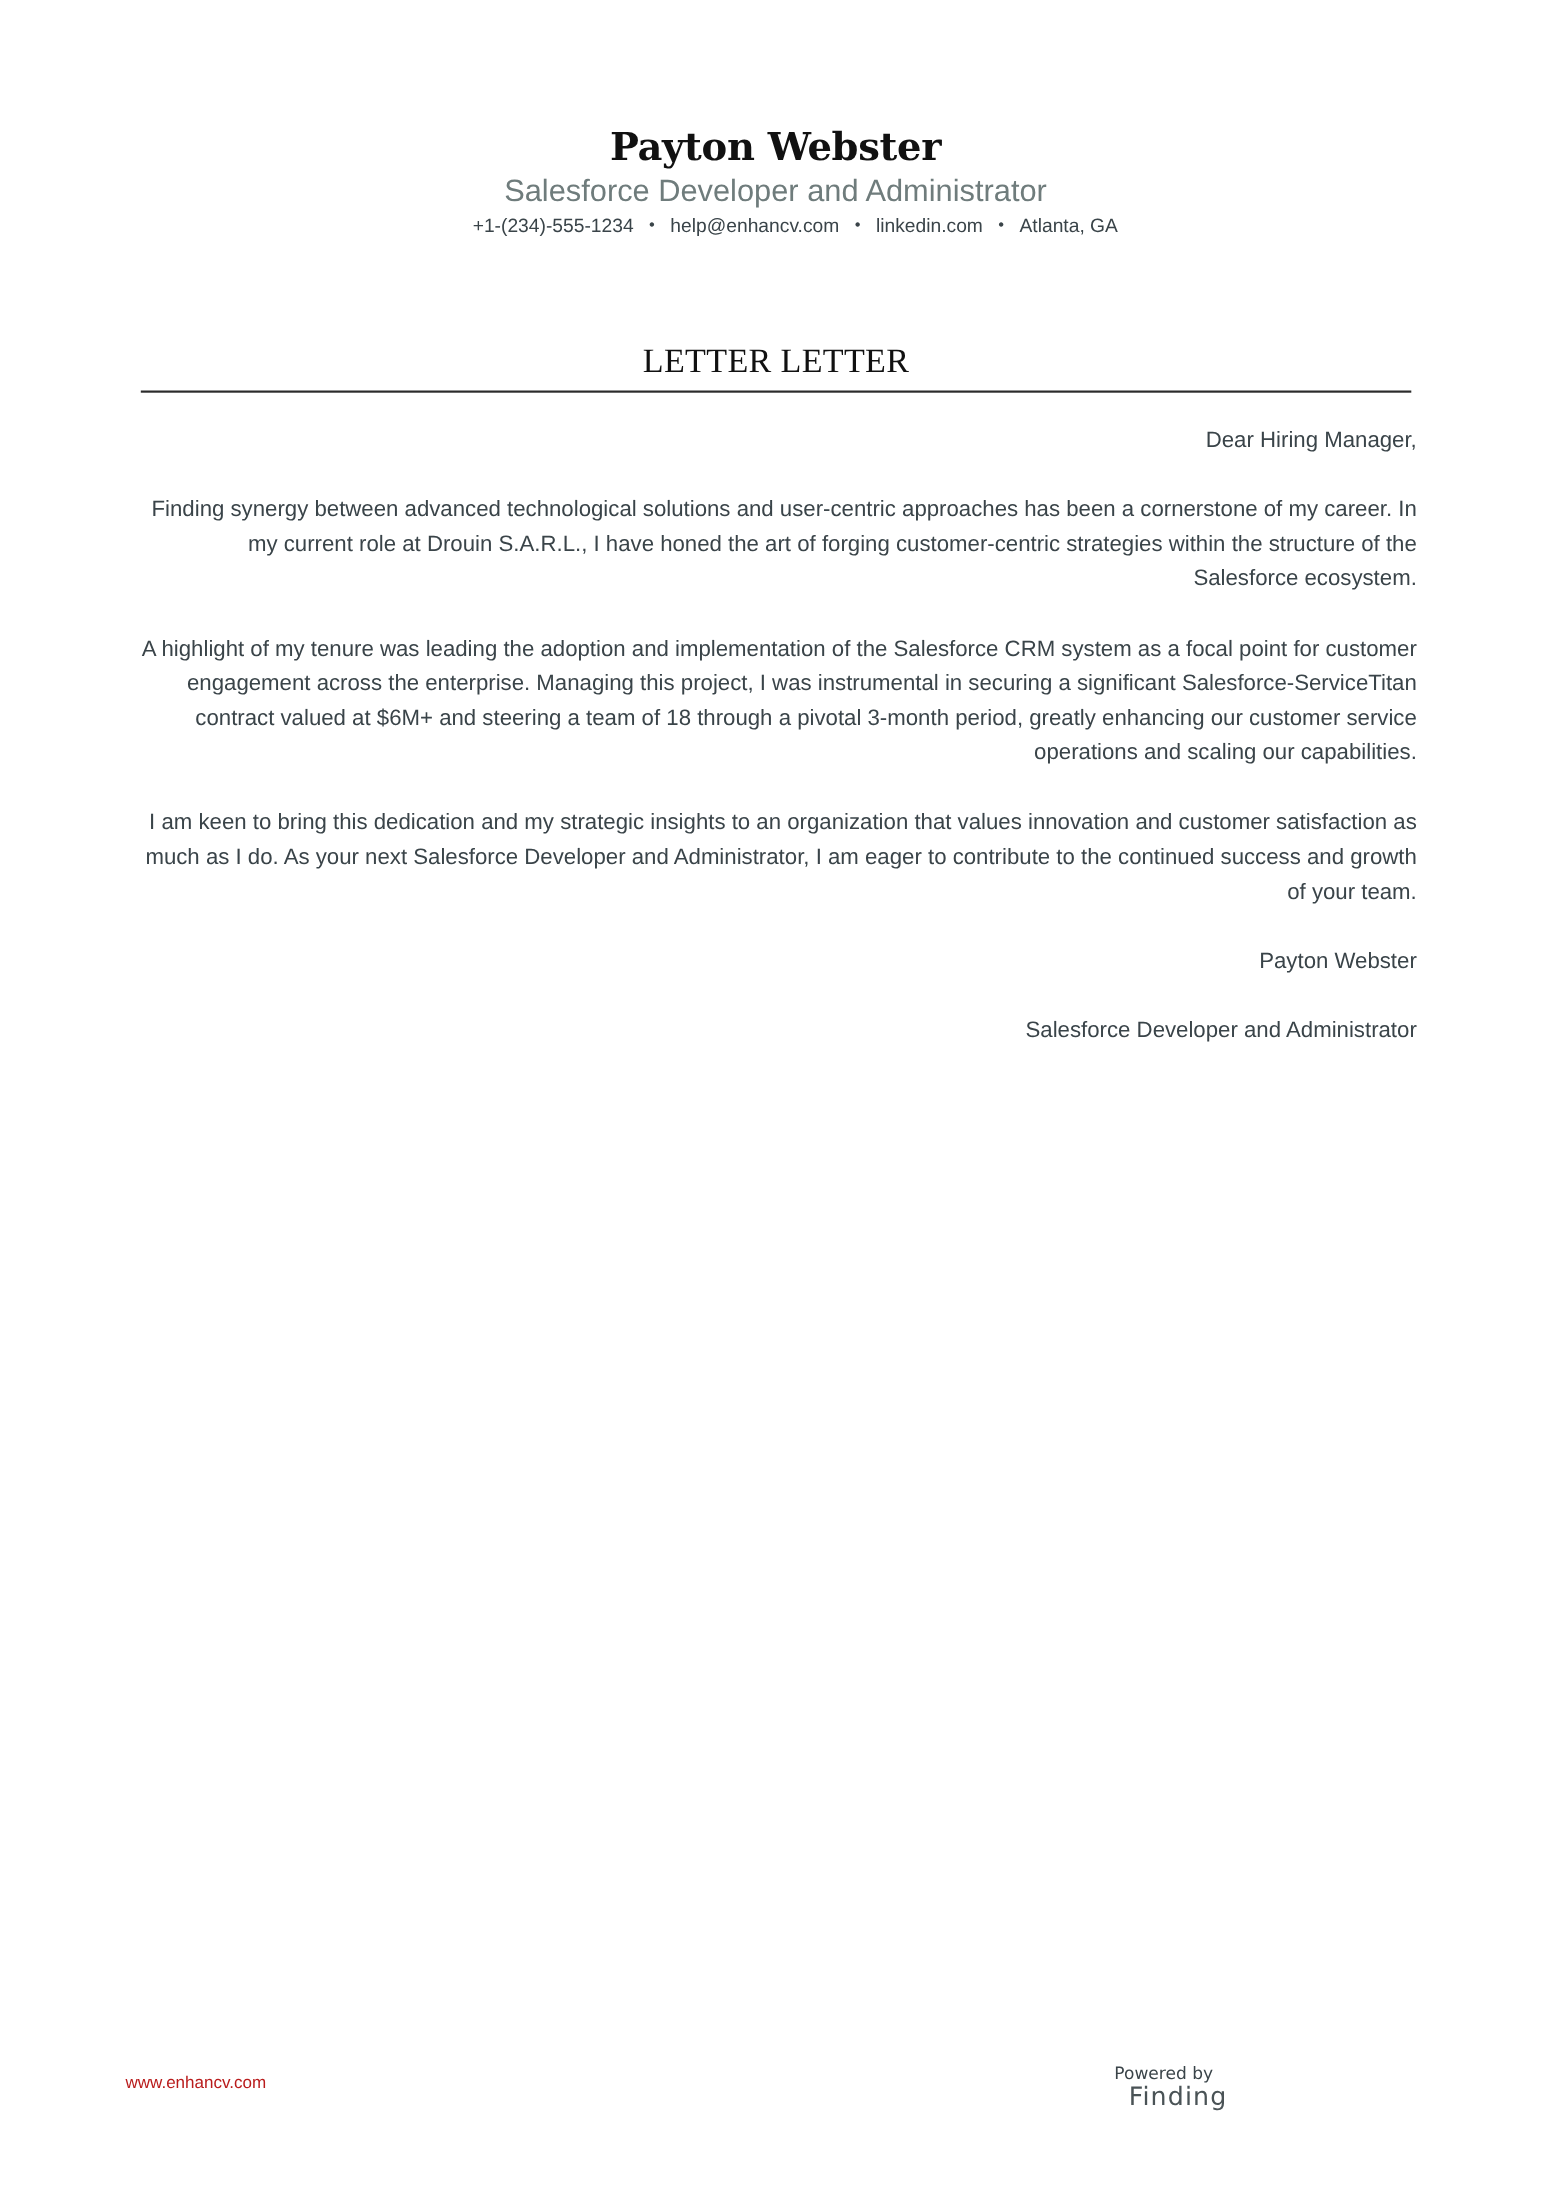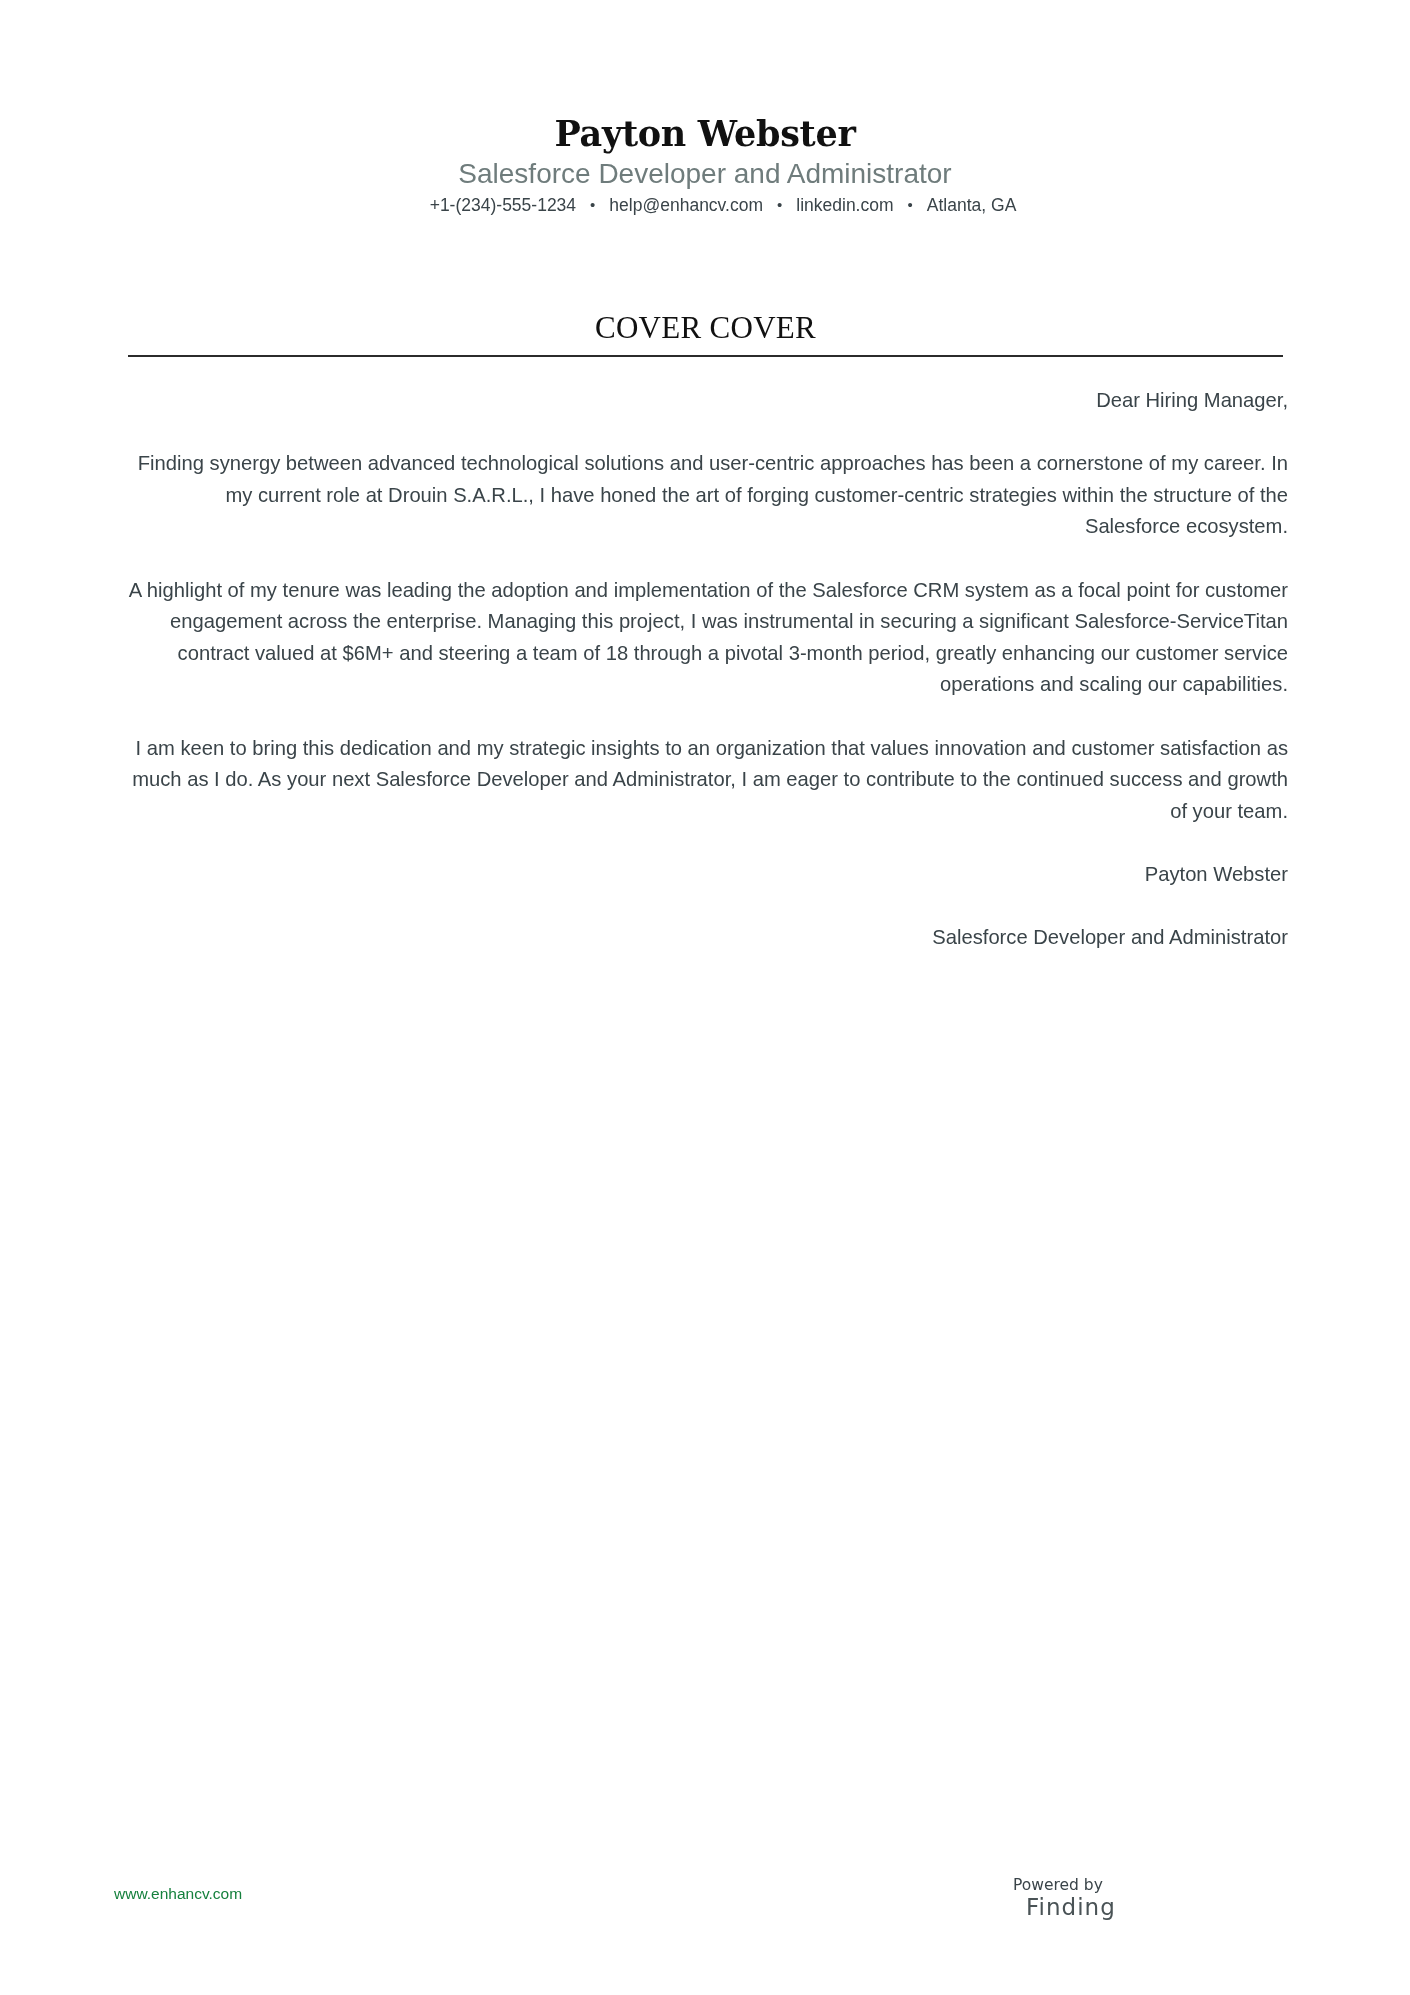--- a/index.html
+++ b/index.html
@@ -34,21 +34,21 @@
   .letter {
     position: absolute; left: 128px; top: 385px; width: 1160px;
     font-family: "Liberation Sans", "DejaVu Sans", sans-serif;
     font-size: 20.2px; line-height: 31.6px; color: #3a4449;
   }
   .letter p { margin: 0 0 31.6px 0; text-align: right; }
 
   .footer-left {
     position: absolute; left: 114px; top: 1885px;
     font-family: "Liberation Sans", "DejaVu Sans", sans-serif;
-    font-size: 15.5px; color: #15803d;
+    font-size: 15.5px; color: #b91c1c;
   }
   .footer-right {
     position: absolute; left: 1013px; top: 1876px; height: 34px;
     display: flex; align-items: center;
     font-family: "DejaVu Sans", "Liberation Sans", sans-serif;
     flex-direction: column;
   }
   .powered { font-size: 15.5px; color: #3a4449; margin-right: 26px; }
   .logo-icon { width: 46px; height: 26px; margin-right: 14px; }
   .brand { font-size: 23px; color: #4a5356; letter-spacing: 1px; font-weight: normal; }
@@ -65,21 +65,21 @@
       <span>+1-(234)-555-1234</span>
       <span class="sep">•</span>
       <span>help@enhancv.com</span>
       <span class="sep">•</span>
       <span>linkedin.com</span>
       <span class="sep">•</span>
       <span>Atlanta, GA</span>
     </div>
   </div>
 
-  <div class="section-title">COVER COVER</div>
+  <div class="section-title">LETTER LETTER</div>
   <div class="rule"></div>
 
   <div class="letter">
     <p>Dear Hiring Manager,</p>
     <p>Finding synergy between advanced technological solutions and user-centric approaches has been a cornerstone of my career. In my current role at Drouin S.A.R.L., I have honed the art of forging customer-centric strategies within the structure of the Salesforce ecosystem.</p>
     <p>A highlight of my tenure was leading the adoption and implementation of the Salesforce CRM system as a focal point for customer engagement across the enterprise. Managing this project, I was instrumental in securing a significant Salesforce-ServiceTitan contract valued at $6M+ and steering a team of 18 through a pivotal 3-month period, greatly enhancing our customer service operations and scaling our capabilities.</p>
     <p>I am keen to bring this dedication and my strategic insights to an organization that values innovation and customer satisfaction as much as I do. As your next Salesforce Developer and Administrator, I am eager to contribute to the continued success and growth of your team.</p>
     <p>Payton Webster</p>
     <p>Salesforce Developer and Administrator</p>
   </div>

